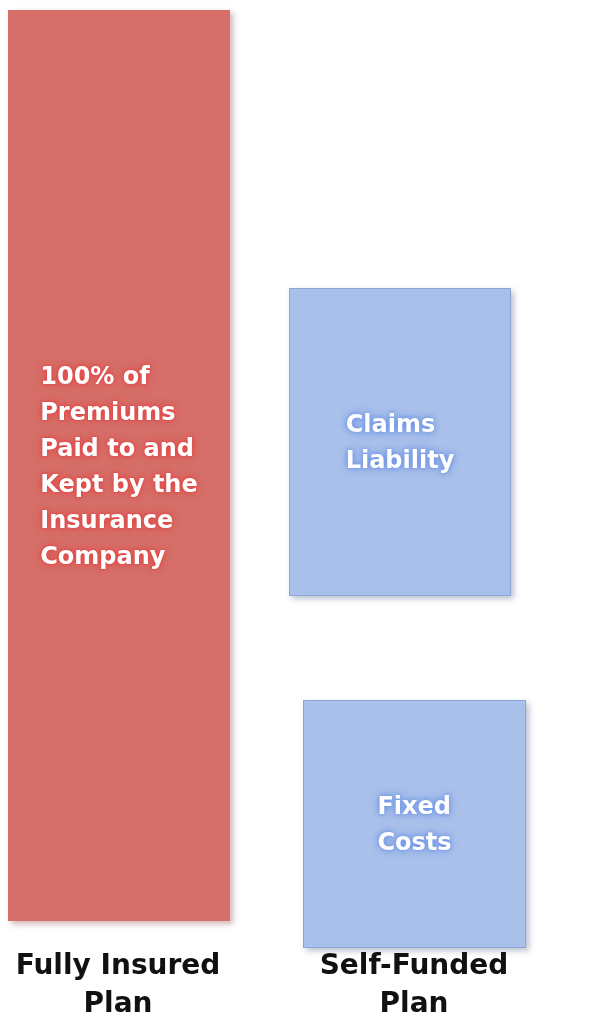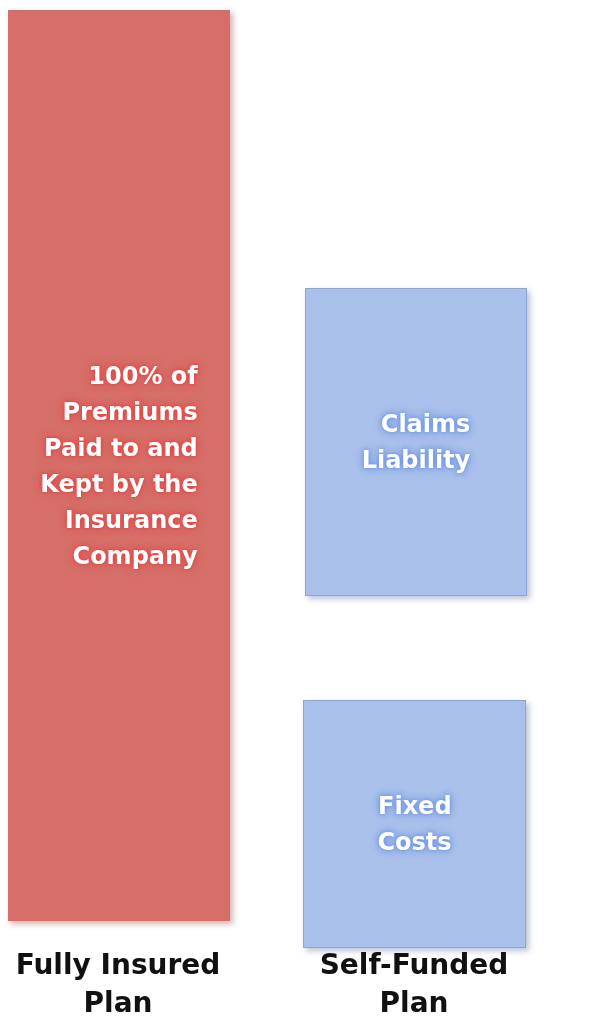--- a/index.html
+++ b/index.html
@@ -1,37 +1,37 @@
 <!DOCTYPE html>
 <html><head>
 <meta charset="utf-8">
 <style>
   html, body { margin:0; padding:0; background:#ffffff; }
   body { width:600px; height:1019px; position:relative; overflow:hidden; font-family:"DejaVu Sans", sans-serif; }
-  .box { position:absolute; box-sizing:border-box; display:flex; align-items:center; justify-content:center; text-align:right; color:#ffffff; font-weight:bold; }
+  .box { position:absolute; box-sizing:border-box; display:flex; align-items:center; justify-content:center; text-align:left; color:#ffffff; font-weight:bold; }
   .red { background:#d66f69; box-shadow: 3px 3px 6px rgba(120,40,40,0.35); }
   .blue { background:#a9c1ea; border:1px solid #8aa6d6; box-shadow: 3px 3px 6px rgba(60,80,120,0.35); }
   .box span { font-size:24px; line-height:36px; white-space:pre-line; }
   .red span { text-shadow: 0 0 8px rgba(230,60,60,0.9), 0 0 3px rgba(230,60,60,0.9); }
   .blue span { text-shadow: 0 0 10px rgba(100,140,230,0.9), 0 0 4px rgba(100,140,230,0.9); }
   .label { position:absolute; text-align:center; font-weight:bold; font-size:28px; line-height:38px; color:#111; white-space:pre-line; }
 </style>
 </head>
 <body>
 
 <div class="box red" style="left:8px; top:10px; width:222px; height:911px;">
   <span>100% of
 Premiums
 Paid to and
 Kept by the
 Insurance
 Company</span>
 </div>
 
-<div class="box blue" style="left:305px; top:288px; width:222px; height:308px;">
+<div class="box blue" style="left:289px; top:288px; width:222px; height:308px;">
   <span>Claims
 Liability</span>
 </div>
 
 <div class="box blue" style="left:303px; top:700px; width:223px; height:248px;">
   <span>Fixed
 Costs</span>
 </div>
 
 <div class="label" style="left:0px; top:946px; width:236px;">Fully Insured

